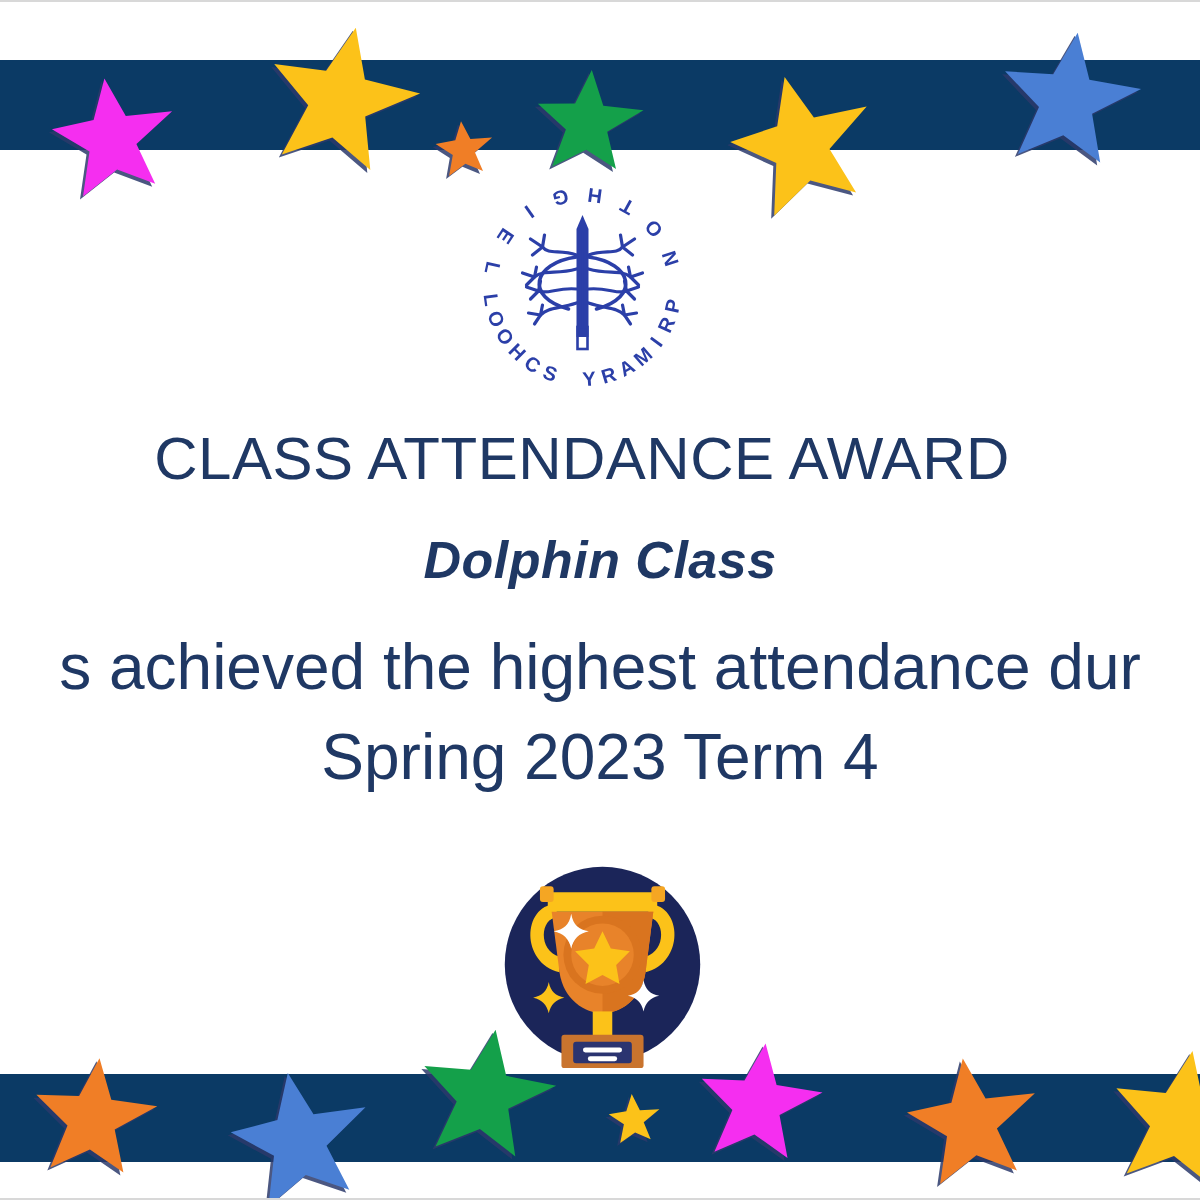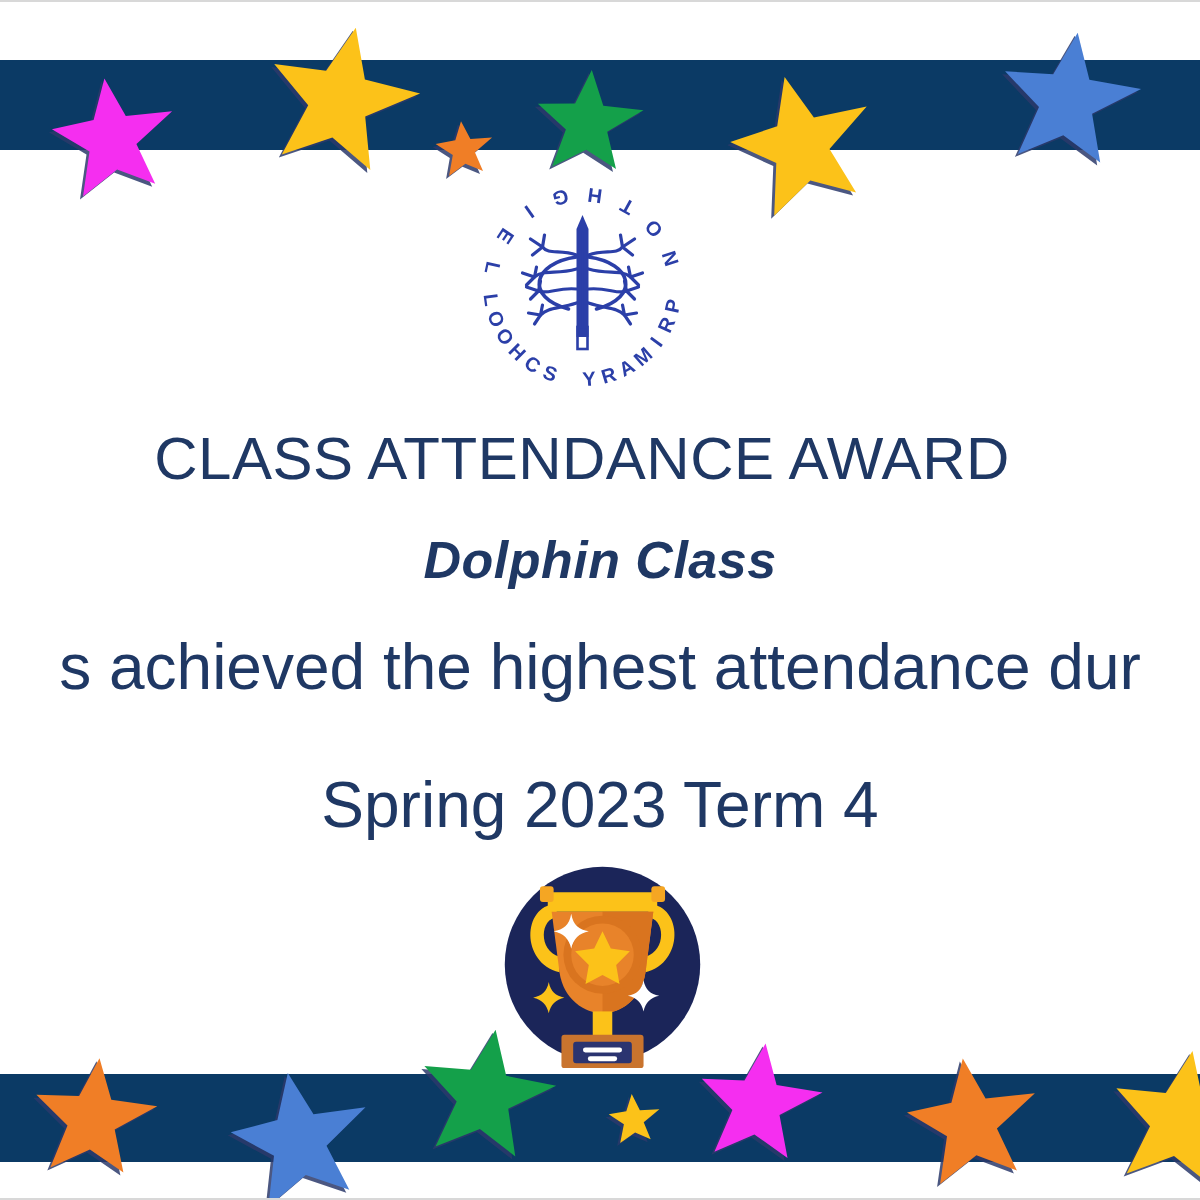--- a/index.html
+++ b/index.html
@@ -99,21 +99,20 @@
     position: absolute;
     left: 0;
     top: 718px;
     width: 1200px;
     text-align: center;
     font-size: 64px;
     font-weight: 400;
     color: #1f3864;
     z-index: 4;
     white-space: nowrap;
-    margin-top: 48px;
   }
 
   
   #trophy-badge {
     position: absolute;
     left: 495px;
     top: 855px;
     width: 215px;
     height: 215px;
     z-index: 3;

